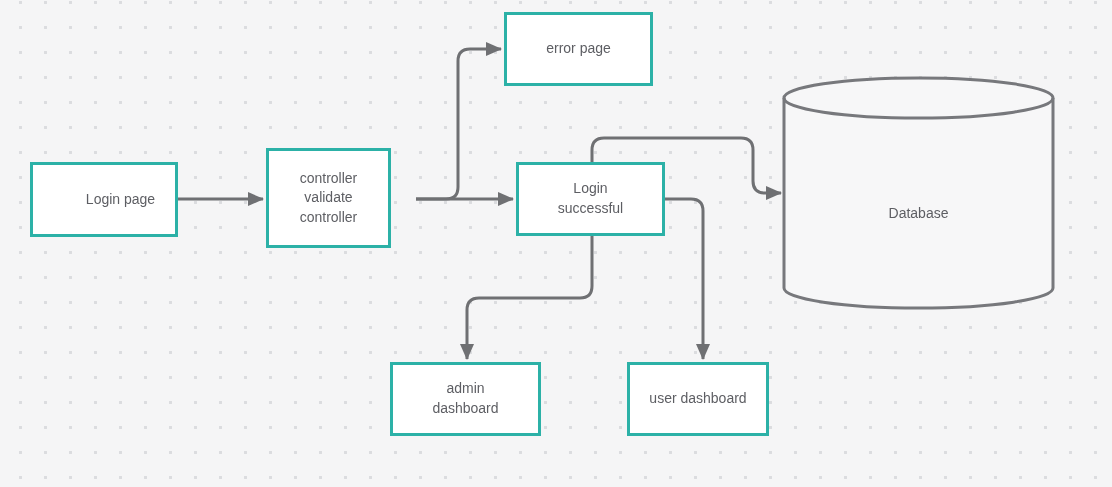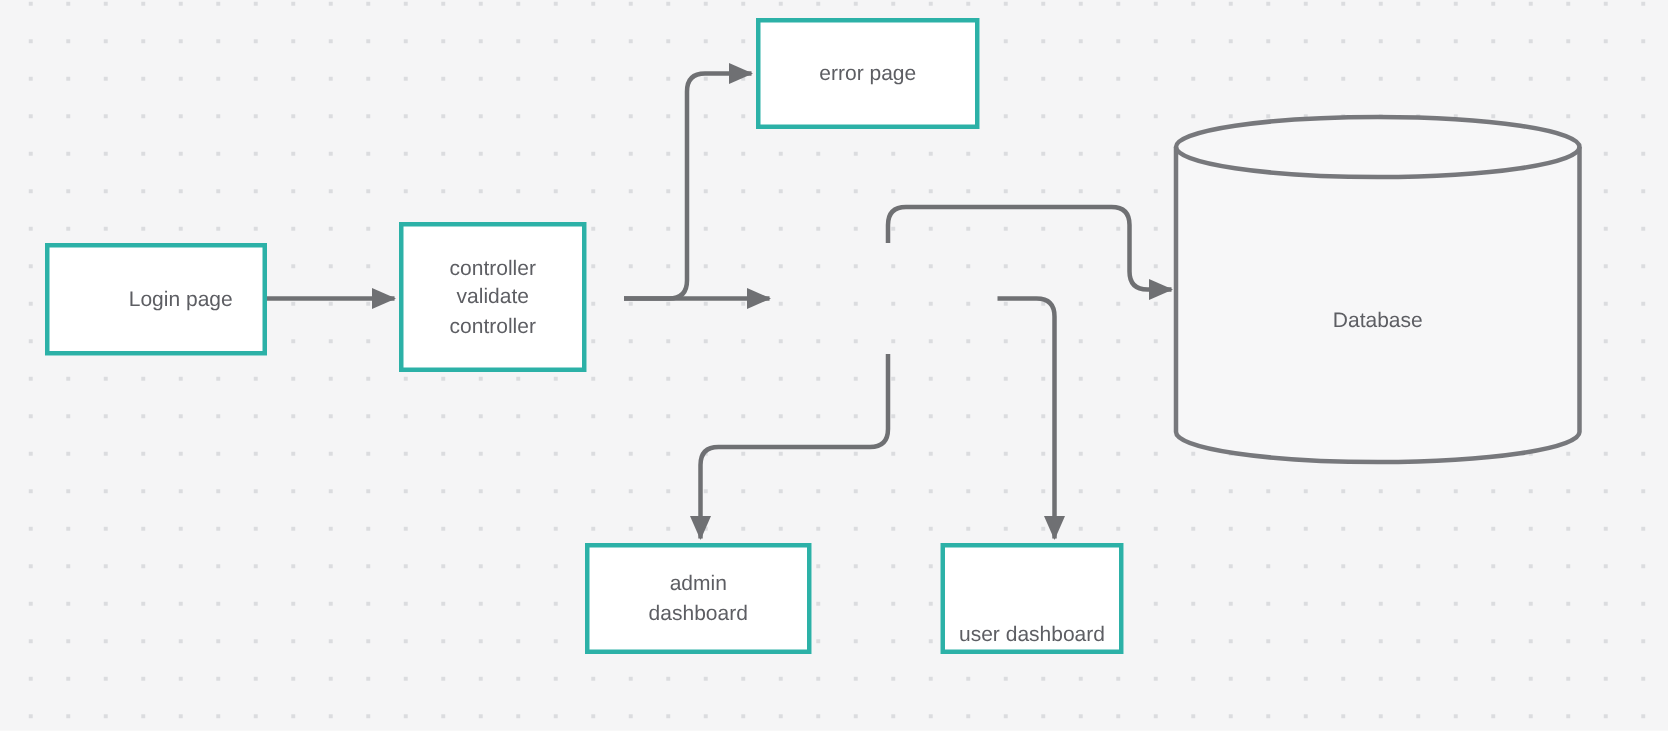--- a/index.html
+++ b/index.html
@@ -74,27 +74,31 @@
   <div class="node" style="left:266px;top:148px;width:125px;height:100px;">
     <span class="line">controller</span>
     <span class="line">validate</span>
     <span class="line">controller</span>
   </div>
 
   <div class="node" style="left:504px;top:12px;width:149px;height:74px;">
     <span class="line">error page</span>
   </div>
 
+  <div class="node" style="left:516px;top:162px;width:149px;height:74px;">
+    <span class="line">Login</span>
+    <span class="line">successful</span>
+  </div>
 
   <div class="node" style="left:390px;top:362px;width:151px;height:74px;">
     <span class="line">admin</span>
     <span class="line">dashboard</span>
   </div>
 
-  <div class="node" style="left:627px;top:362px;width:122px;height:74px;justify-content:flex-end;">
+  <div class="node" style="left:627px;top:362px;width:142px;height:74px;">
     <span class="line">user dashboard</span>
   </div>
 
   <div class="shape-label" style="left:784px;top:118px;width:269px;height:190px;">
     <span class="line">Database</span>
   </div>
 
 </div>
 
 </body></html>

